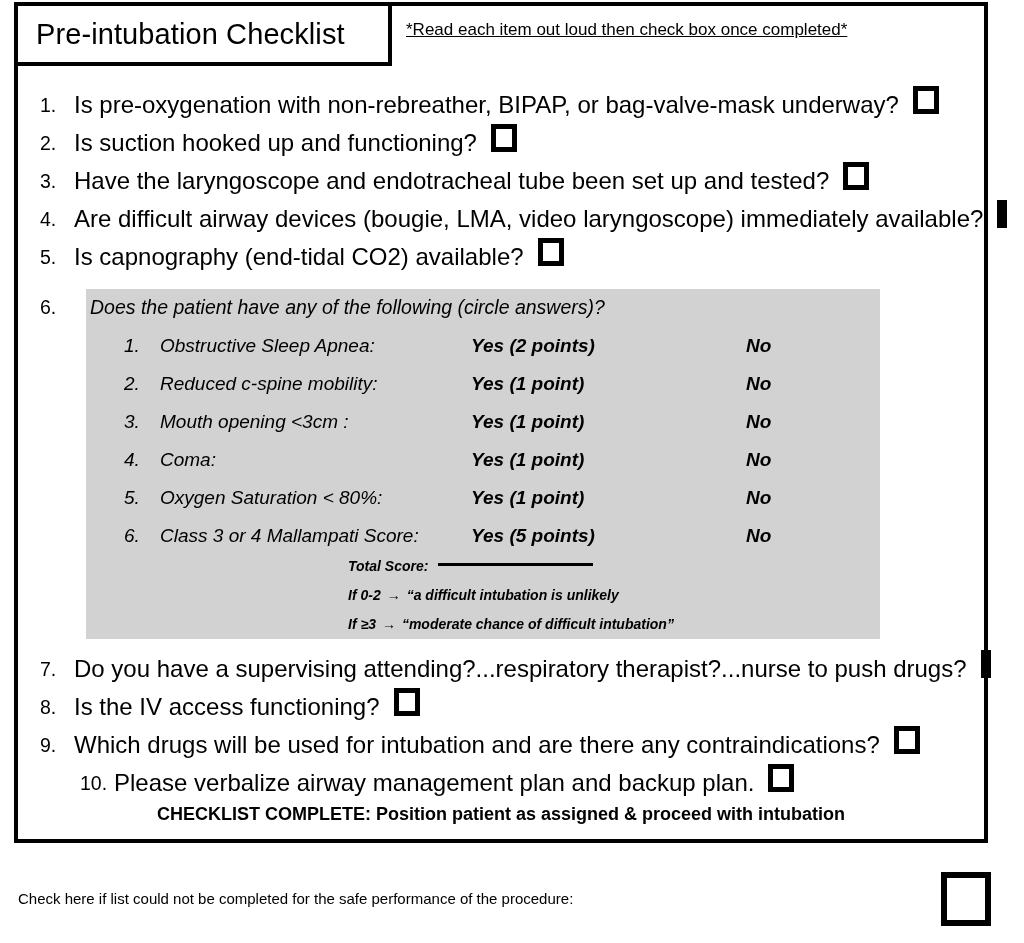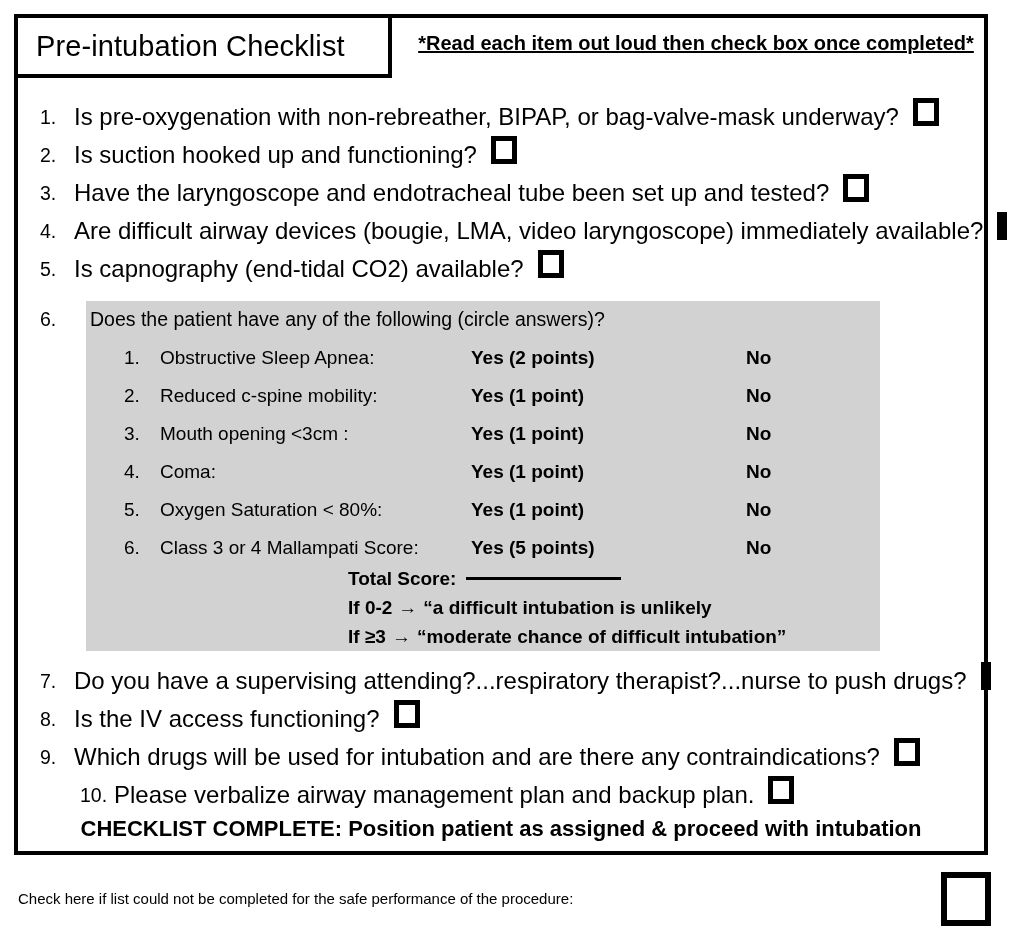--- a/index.html
+++ b/index.html
@@ -13,21 +13,21 @@
     position: relative;
     font-family: "Liberation Sans", sans-serif;
     color: #000000;
     overflow: hidden;
   }
 
   
   .sheet {
     position: absolute;
     left: 14px;
-    top: 14px;
+    top: 2px;
     width: 974px;
     height: 841px;
     box-sizing: border-box;
     border: 4px solid #000;
     background: #fff;
   }
 
   
   .title-row {
     position: absolute;
@@ -53,24 +53,23 @@
     font-size: 29px;
     font-weight: 400;
     letter-spacing: .1px;
     white-space: nowrap;
   }
   .subtitle {
     position: absolute;
     left: 392px;
     top: 18px;
     width: 580px;
-    font-size: 20px;
-    font-weight: bold;
+    font-size: 17px;
+    font-weight: normal;
     text-decoration: underline;
-    text-align: center;
     white-space: nowrap;
   }
 
   
   .items {
     position: absolute;
     left: 0;
     top: 64px;
     width: 966px;
   }
@@ -109,20 +108,21 @@
   }
 
   
   .gray-block {
     position: absolute;
     left: 68px;
     top: 283px;
     width: 794px;
     height: 350px;
     background: #d2d2d2;
+    font-style: italic;
   }
   .gray-head {
     position: absolute;
     left: 4px;
     top: 2px;
     font-size: 19.5px;
     line-height: 32px;
     white-space: nowrap;
   }
   .item6-num {
@@ -163,21 +163,21 @@
     position: absolute;
     left: 660px;
     font-weight: bold;
     white-space: nowrap;
   }
 
   .score-lines {
     position: absolute;
     left: 262px;
     top: 263px;
-    font-size: 19px;
+    font-size: 14px;
     font-weight: bold;
     line-height: 29px;
     white-space: nowrap;
   }
   .score-lines .ln { white-space: nowrap; }
   .blank-line {
     display: inline-block;
     width: 155px;
     border-bottom: 3px solid #000;
     margin-left: 10px;
@@ -186,21 +186,21 @@
   }
   .arrow { padding: 0 6px; font-weight: bold; }
 
   
   .complete-line {
     position: absolute;
     left: 0;
     top: 798px;
     width: 966px;
     text-align: center;
-    font-size: 22px;
+    font-size: 18px;
     font-weight: bold;
     white-space: nowrap;
   }
 
   
   .bottom-note {
     position: absolute;
     left: 18px;
     top: 884px;
     font-size: 15px;

